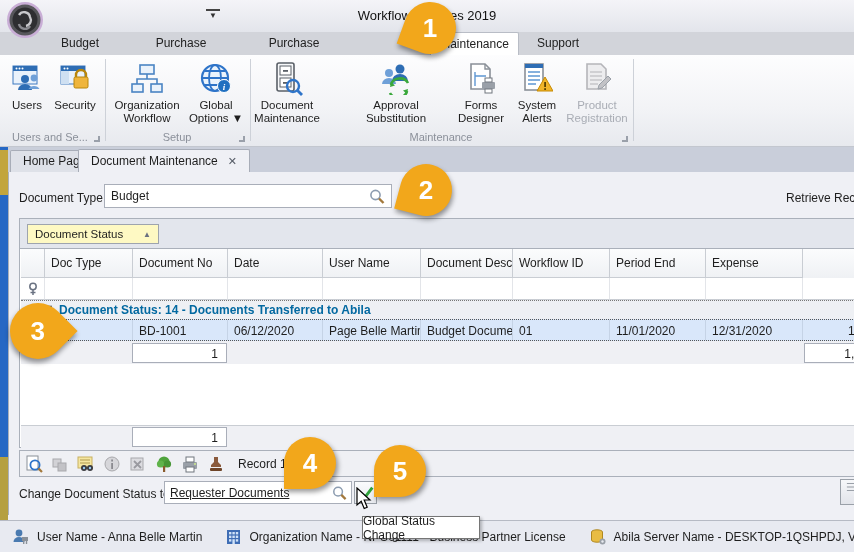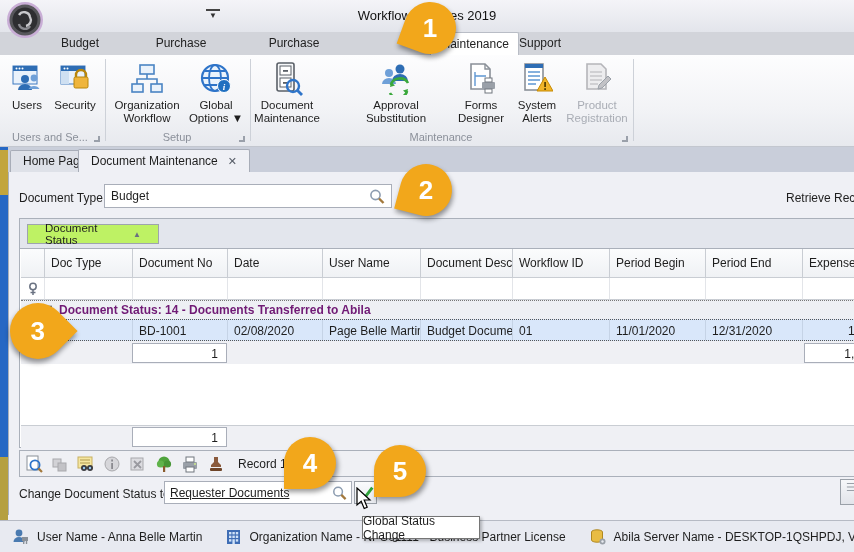--- a/index.html
+++ b/index.html
@@ -59,34 +59,34 @@
   .doc-type-box .val { position:absolute; left:6px; top:4px; font-size:12px; }
   .doc-type-box .mag { position:absolute; right:6px; top:4px; }
   .retrieve { position:absolute; left:777px; top:19px; width:69px; overflow:hidden; white-space:nowrap;
     font-size:12px; }
 
   
   .gridbox { position:absolute; left:10px; top:46px; width:846px; height:230px;
     border:1px solid #AAB0BA; background:#fff; }
   .groupby { position:absolute; left:0; top:0; width:100%; height:30px; background:#E3E6ED;
     border-bottom:1px solid #AAB0BA; }
-  .groupbtn { position:absolute; left:7px; top:5px; width:132px; height:20px; background:#bef264;
+  .groupbtn { position:absolute; left:7px; top:5px; width:132px; height:20px; background:#fef9c3;
     border:1px solid #9EA4AE; font-size:11.5px; display:flex; align-items:center;
-    justify-content:space-between; padding:0 17px; }
+    justify-content:space-between; padding:0 7px; }
   .groupbtn .arrow { font-size:8px; color:#6A7080; }
 
   .gridrow { position:absolute; left:1px; display:grid;
     grid-template-columns:24px 88px 95px 95px 98px 92px 97px 96px 97px 80px; }
   .hrow { top:30px; height:29px; background:linear-gradient(#FBFCFD,#EFF1F4); }
   .hcell { border-right:1px solid #C9CDD3; border-bottom:1px solid #C9CDD3;
     padding:7px 14px 0 6px; font-size:12px; white-space:nowrap; overflow:hidden; }
   .frow { top:59px; height:22px; background:#fff; }
   .fcell { border-right:1px solid #E3E5E9; border-bottom:1px solid #C9CDD3; position:relative; }
   .grow { top:81px; height:19px; background:#EEF0F4; border-top:1px dotted #777; }
-  .grow .gtext { position:absolute; left:38px; top:2px; font-weight:bold; font-size:12px; color:#701a75;
+  .grow .gtext { position:absolute; left:38px; top:2px; font-weight:bold; font-size:12px; color:#0369a1;
     white-space:nowrap; }
   .grow .gexp { position:absolute; left:24px; top:2px; font-size:9px; color:#3A4048; }
   .drow { top:100px; height:22px; background:#D9E7FA; border-top:1px dotted #555; border-bottom:1px dotted #555; }
   .dcell { padding:4px 0 0 6px; font-size:12px; white-space:nowrap; overflow:hidden;
     border-right:1px solid #C5D3E6; }
   .dcell.num { text-align:right; padding-right:4px; }
   .sumband { position:absolute; left:1px; top:122px; width:860px; height:23px; background:#EFF0F4; }
   .sumbox { position:absolute; height:20px; background:#fff; border:1px solid #A9AEB9;
     font-size:12px; text-align:right; padding:3px 8px 0 0; }
   .footband { position:absolute; left:1px; top:206px; width:844px; height:23px; background:#EFF0F4;
@@ -162,21 +162,21 @@
     <path d="M24,25 a6,6 0 0 1 -11,-2" fill="none" stroke="#8A8A90" stroke-width="2.4"></path>
   </svg>
   <div class="qat-caret">▼</div>
 
   <div class="ribbontabs">
     <div class="rtab" style="left:52px; width:56px;">Budget</div>
     <div class="rtab" style="left:122px; width:118px;">Purchase Order/Invoice</div>
     <div class="rtab" style="left:258px; width:72px;">Purchase</div>
     <div class="rtab" style="left:413px; width:14px; overflow:hidden;">T</div>
     <div class="rtab active" style="left:430px; width:89px;">Maintenance</div>
-    <div class="rtab" style="left:509px; width:62px;">Support</div>
+    <div class="rtab" style="left:527px; width:62px;">Support</div>
   </div>
 
   <div class="ribbon">
     <div class="rsep" style="left:105px;"></div>
     <div class="rsep" style="left:250px;"></div>
     <div class="rsep" style="left:633px;"></div>
 
     <div class="rbtn" style="left:6px; width:42px;">
       <span class="ric">
         <svg width="32" height="30" viewBox="0 0 32 30">
@@ -339,21 +339,20 @@
       </div>
 
       <div class="gridrow hrow">
         <div class="hcell"></div>
         <div class="hcell">Doc Type</div>
         <div class="hcell">Document No</div>
         <div class="hcell">Date</div>
         <div class="hcell">User Name</div>
         <div class="hcell">Document Desc...</div>
         <div class="hcell">Workflow ID</div>
-        <div class="hcell">Period Begin</div>
         <div class="hcell">Period End</div>
         <div class="hcell">Expense</div>
       </div>
 
       <div class="gridrow frow">
         <div class="fcell">
           <svg width="12" height="14" viewBox="0 0 12 14" style="position:absolute;left:6px;top:4px;">
             <circle cx="6" cy="4.5" r="3.2" fill="none" stroke="#6A7282" stroke-width="1.5"></circle>
             <line x1="6" y1="7.5" x2="6" y2="13" stroke="#6A7282" stroke-width="1.5"></line>
             <line x1="3.5" y1="10.5" x2="8.5" y2="10.5" stroke="#6A7282" stroke-width="1.5"></line>
@@ -372,21 +371,21 @@
 
       <div class="gridrow grow" style="width:860px;">
         <span class="gexp">▼</span>
         <span class="gtext">Document Status: 14 - Documents Transferred to Abila</span>
       </div>
 
       <div class="gridrow drow">
         <div class="dcell"></div>
         <div class="dcell"></div>
         <div class="dcell">BD-1001</div>
-        <div class="dcell">02/08/2020</div>
+        <div class="dcell">06/12/2020</div>
         <div class="dcell">Page Belle Martin</div>
         <div class="dcell">Budget Docume...</div>
         <div class="dcell">01</div>
         <div class="dcell">11/01/2020</div>
         <div class="dcell">12/31/2020</div>
         <div class="dcell num">1,059</div>
       </div>
 
       <div class="sumband"></div>
       <div class="sumbox" style="left:112px; top:124px; width:95px;">1</div>

